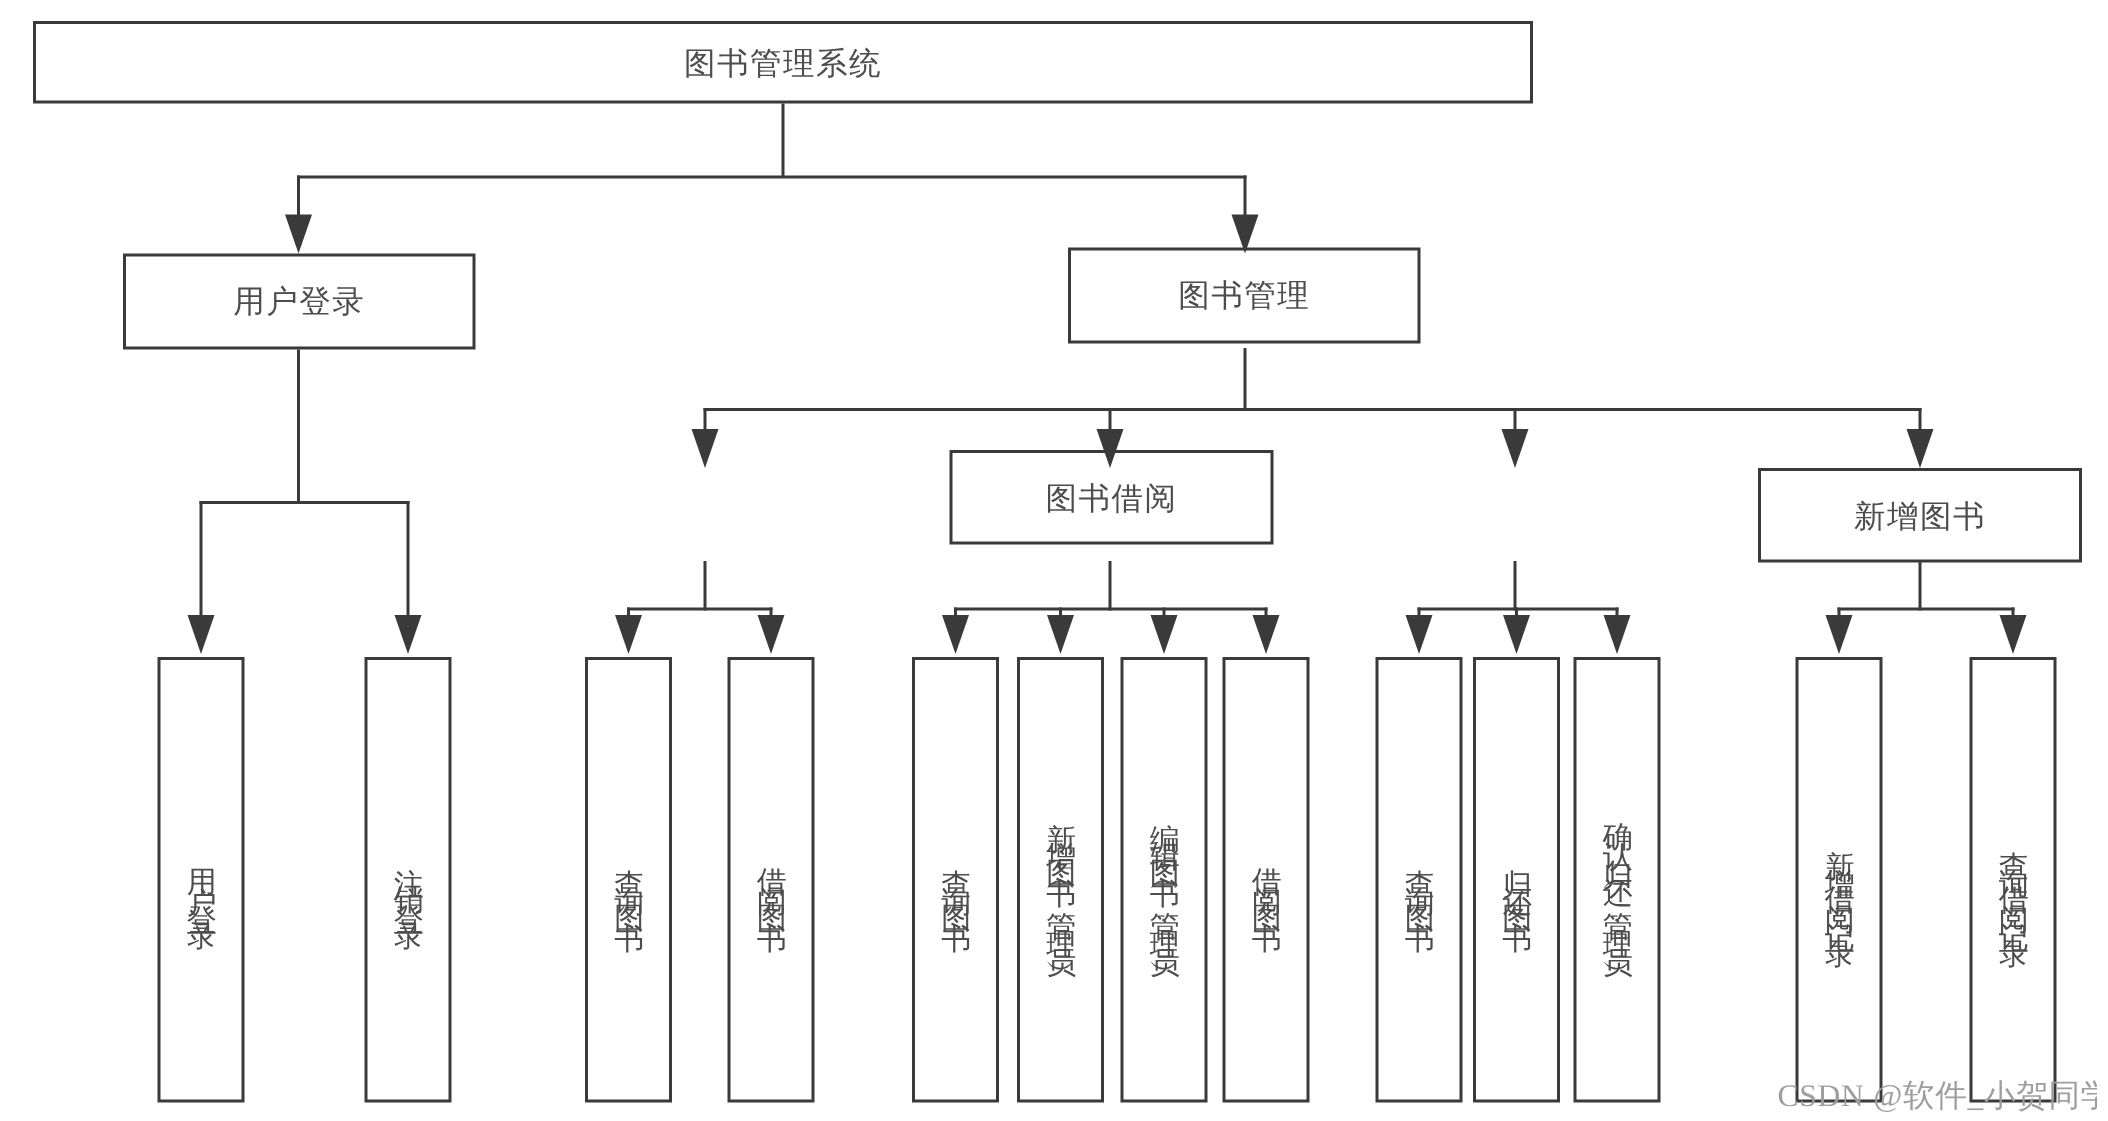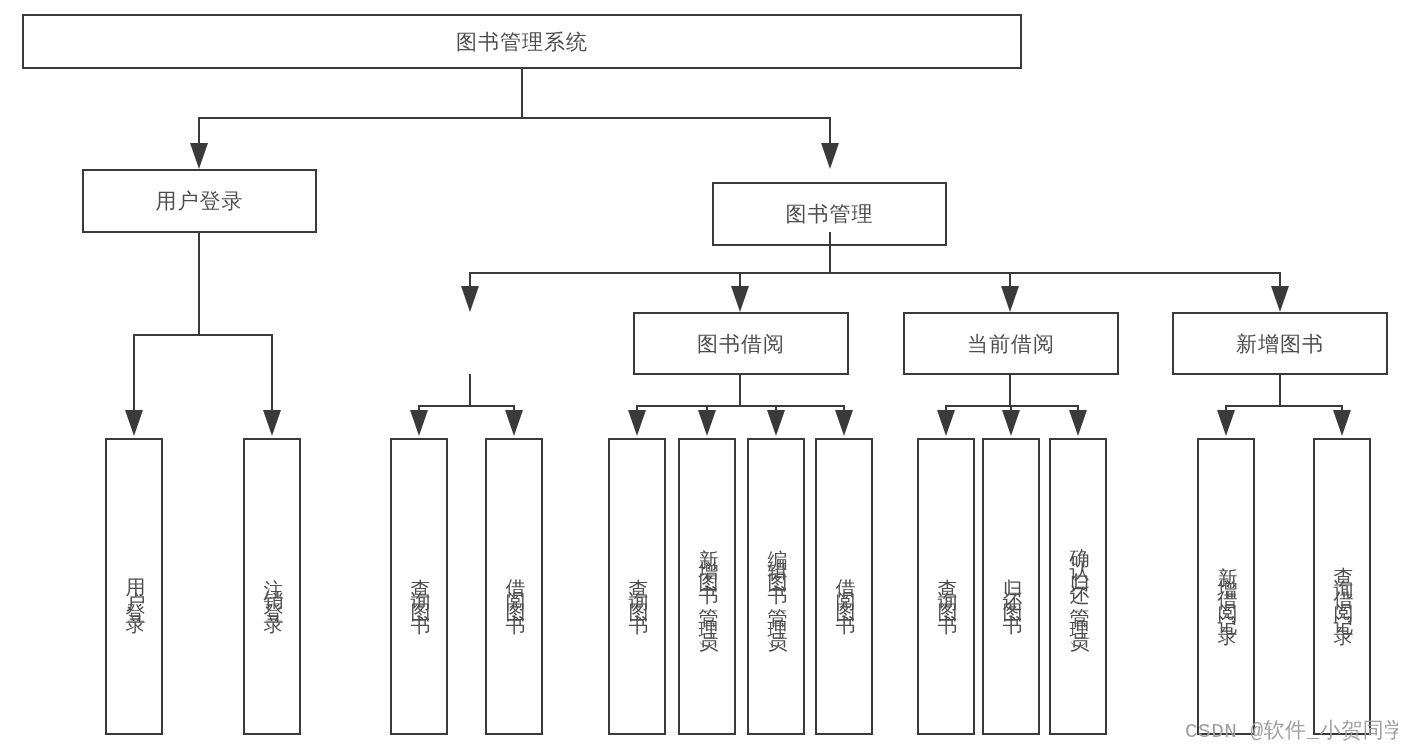--- a/index.html
+++ b/index.html
@@ -1,18 +1,18 @@
 <!DOCTYPE html>
 <html><head>
 <meta charset="utf-8">
 <style>
   html,body{margin:0;padding:0;background:#ffffff;}
   #canvas{
     position:relative;width:1398px;height:747px;background:#ffffff;overflow:hidden;
-    font-family:Liberation Mono, monospace;
+    font-family:Liberation Serif, serif;
   }
   .box{
     position:absolute;box-sizing:border-box;background:#ffffff;
     border:2px solid #3a3a3a;display:flex;align-items:center;justify-content:center;
   }
   .hlbl{
     font-size:21px;color:#4d4d4d;letter-spacing:1px;white-space:nowrap;
   }
   .node-v{width:58px;height:297px;}
   .vlbl{
@@ -37,29 +37,26 @@
 
 <div id="canvas">
 
   <div class="box" style="left:22px;top:14px;width:1000px;height:55px;">
     <span class="hlbl">图书管理系统</span>
   </div>
 
   <div class="box" style="left:82px;top:169px;width:235px;height:64px;">
     <span class="hlbl">用户登录</span>
   </div>
-  <div class="box" style="left:712px;top:182px;width:235px;height:64px;">
+  <div class="box" style="left:712px;top:165px;width:235px;height:64px;">
     <span class="hlbl">图书管理</span>
   </div>
 
-  <div class="box" style="left:633px;top:312px;width:216px;height:63px;">
+  <div class="box" style="left:633px;top:300px;width:216px;height:63px;">
     <span class="hlbl">图书借阅</span>
-  </div>
-  <div class="box" style="left:903px;top:312px;width:216px;height:63px;">
-    <span class="hlbl">当前借阅</span>
   </div>
   <div class="box" style="left:1172px;top:312px;width:216px;height:63px;">
     <span class="hlbl">新增图书</span>
   </div>
 
   <div class="box node-v" style="left:105px;top:438px;">
     <span class="vlbl">用户登录</span>
   </div>
   <div class="box node-v" style="left:243px;top:438px;">
     <span class="vlbl">注销登录</span>

